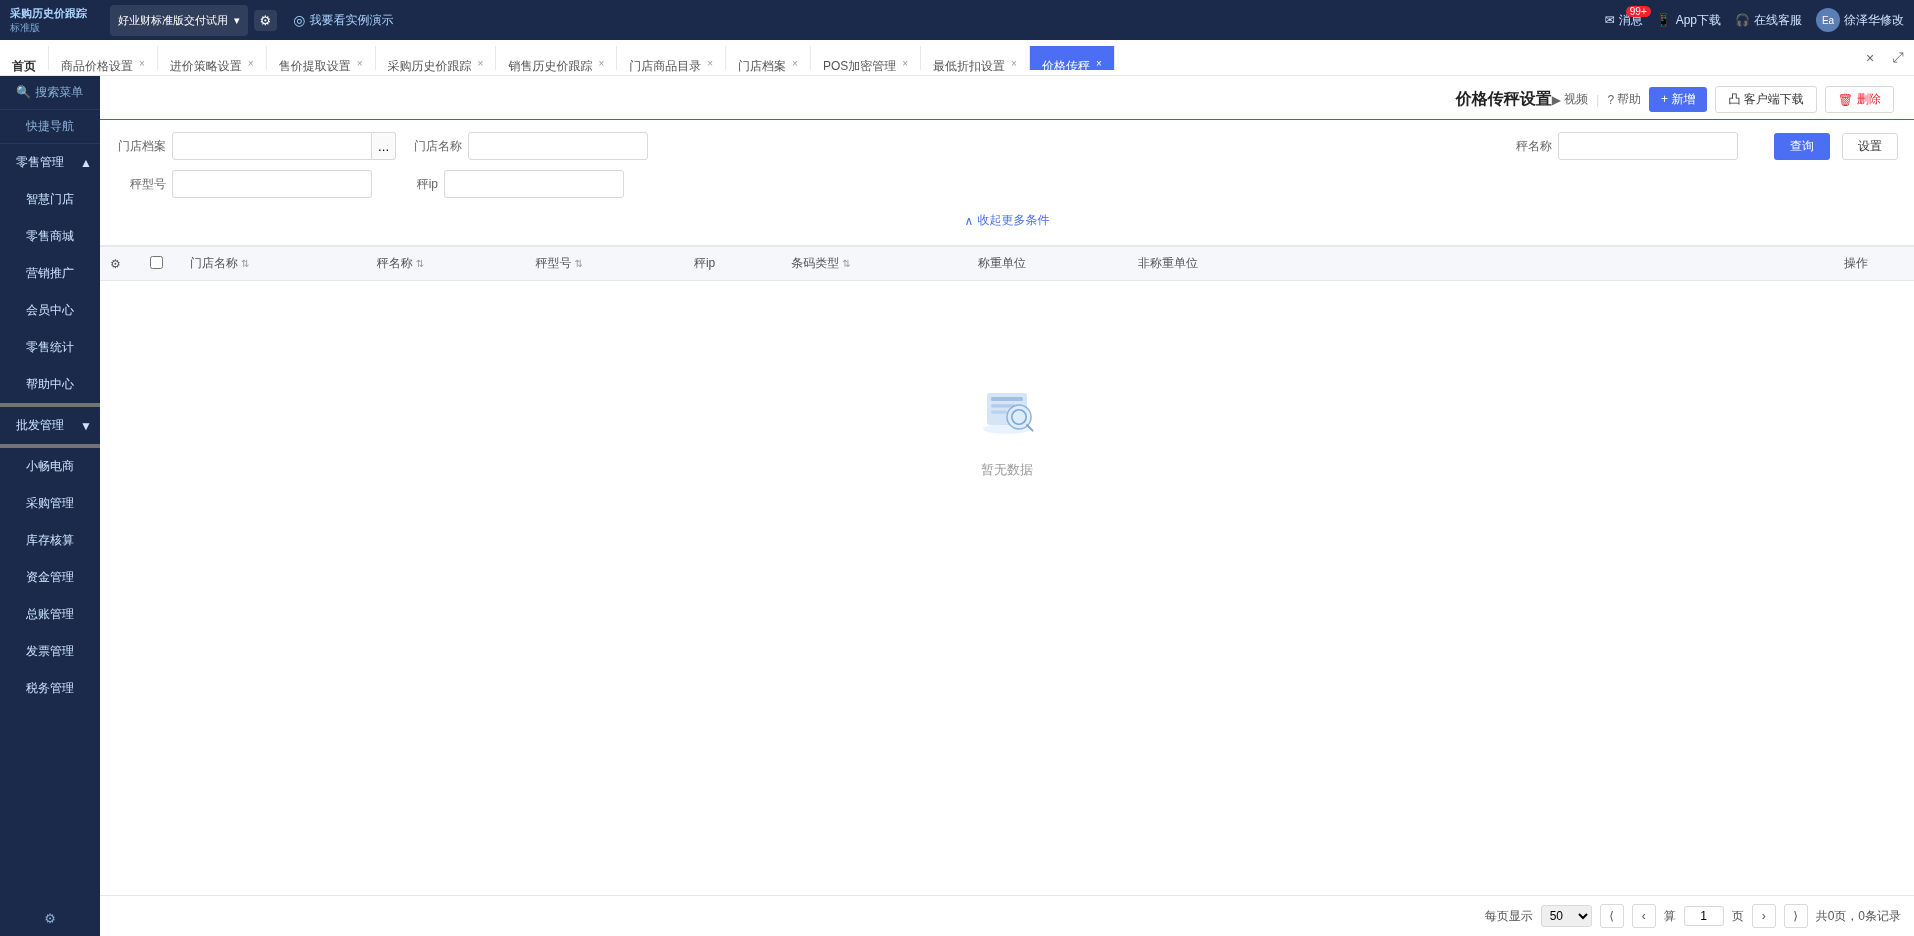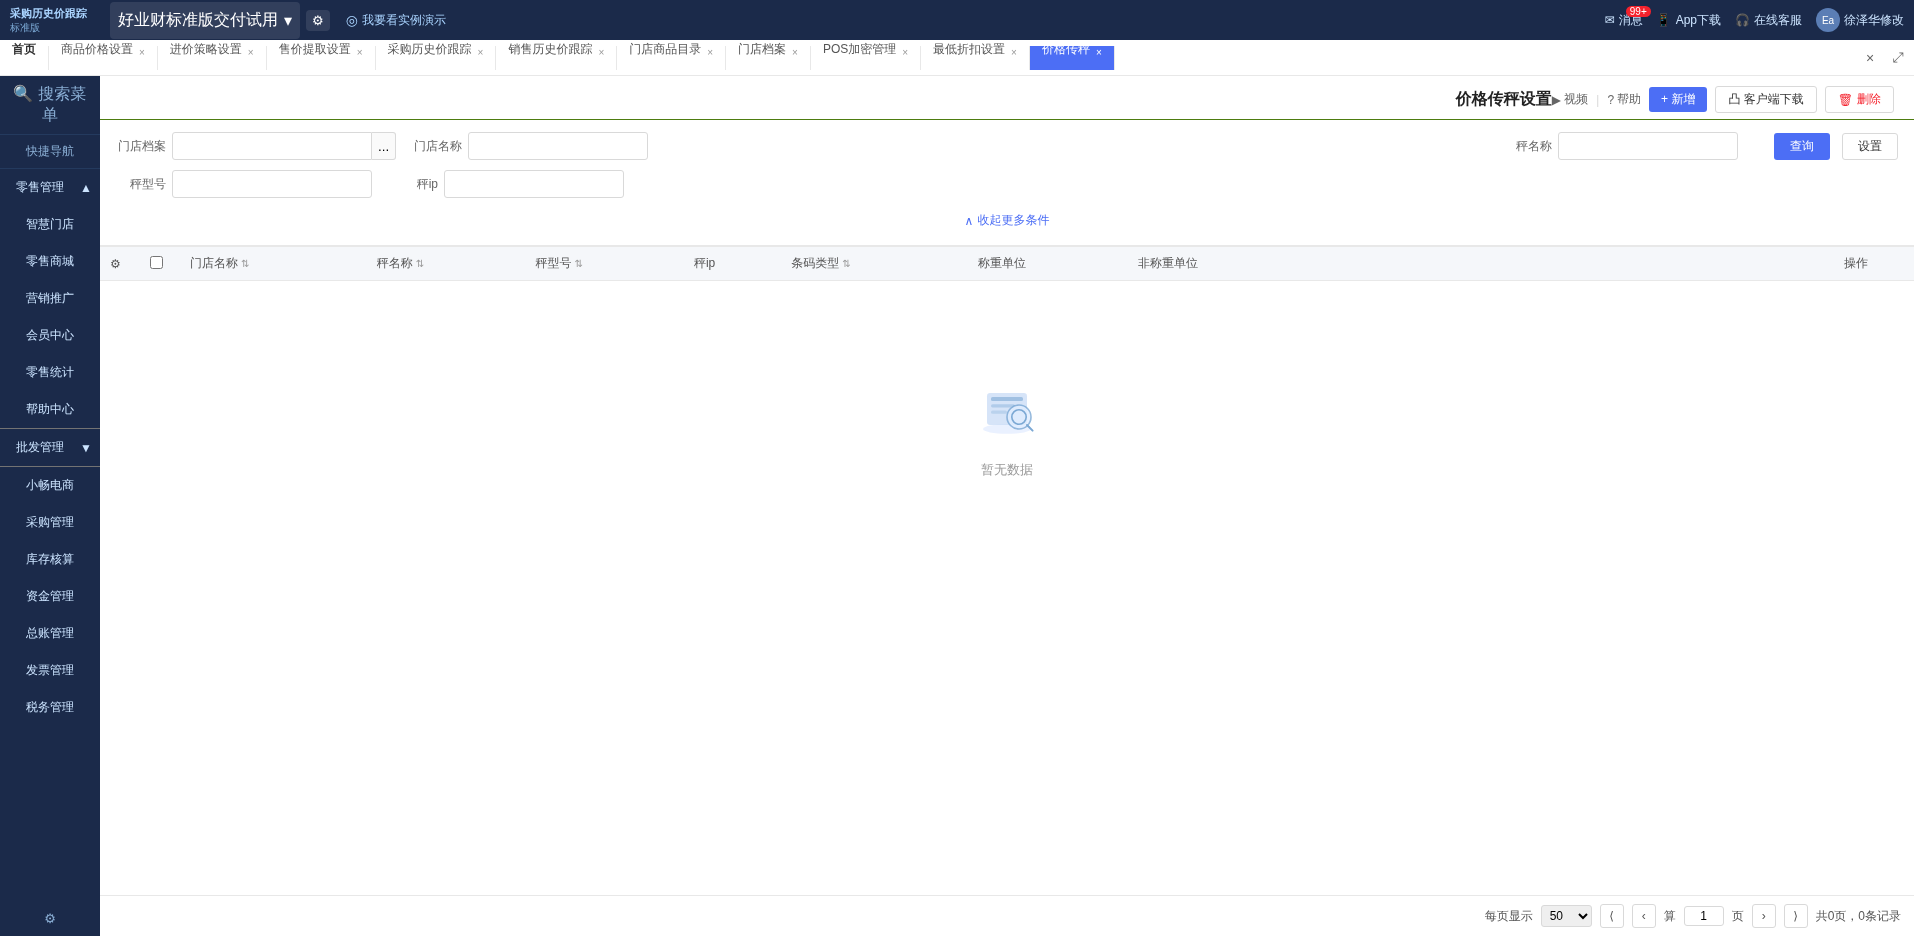--- a/index.html
+++ b/index.html
@@ -3,47 +3,47 @@
   <meta charset="utf-8">
   <style>
     * { box-sizing: border-box; margin: 0; padding: 0; }
     body { font-family: 'Microsoft YaHei', Arial, sans-serif; font-size: 13px; background: #f0f2f5; color: #333; height: 936px; overflow: hidden; }
 
     
     .app-container { display: flex; flex-direction: column; height: 936px; }
     .top-bar { display: flex; align-items: center; background: #1b2a4a; color: #fff; height: 40px; padding: 0 10px; flex-shrink: 0; }
     .top-bar-left { display: flex; align-items: center; gap: 8px; min-width: 100px; }
     .top-bar-center { flex: 1; display: flex; align-items: center; gap: 6px; }
-    .version-selector { display: flex; align-items: center; background: rgba(255,255,255,0.1); border-radius: 4px; padding: 8px 8px; font-size: 16px; color: #fff; cursor: pointer; gap: 6px; }
+    .version-selector { display: flex; align-items: center; background: rgba(255,255,255,0.1); border-radius: 4px; padding: 8px 8px; font-size: 11px; color: #fff; cursor: pointer; gap: 6px; }
     .settings-btn { background: rgba(255,255,255,0.1); border-radius: 4px; padding: 3px 6px; cursor: pointer; }
     .demo-link { display: flex; align-items: center; gap: 4px; font-size: 12px; color: #aad4ff; cursor: pointer; margin-left: 10px; }
     .top-bar-right { display: flex; align-items: center; gap: 14px; }
     .top-right-item { display: flex; align-items: center; gap: 4px; font-size: 12px; color: #cce4ff; cursor: pointer; position: relative; }
     .badge { background: #f5222d; color: #fff; font-size: 10px; border-radius: 8px; padding: 0 4px; position: absolute; top: -6px; right: -8px; }
     .user-avatar-area { display: flex; align-items: center; gap: 4px; font-size: 12px; color: #cce4ff; }
     .avatar-circle { width: 24px; height: 24px; border-radius: 50%; background: #5b7eb5; display: flex; align-items: center; justify-content: center; font-size: 10px; color: #fff; }
 
     
     .tab-bar { display: flex; align-items: center; background: #fff; border-bottom: 1px solid #e8e8e8; height: 36px; padding: 0; flex-shrink: 0; overflow: hidden; }
-    .tab-item { display: flex; align-items: flex-end; padding: 12px 12px; height: 20px; font-size: 12px; color: #555; cursor: pointer; border-right: 1px solid #e8e8e8; white-space: nowrap; gap: 4px; flex-shrink: 0; }
+    .tab-item { display: flex; align-items: flex-start; padding: 12px 12px; height: 20px; font-size: 12px; color: #555; cursor: pointer; border-right: 1px solid #e8e8e8; white-space: nowrap; gap: 4px; flex-shrink: 0; }
     .tab-item.active { background: #4c6ef5; color: #fff; }
     .tab-item.home { font-weight: bold; color: #333; border-right: 1px solid #e8e8e8; }
     .tab-close { font-size: 10px; color: #999; cursor: pointer; margin-left: 2px; }
     .tab-item.active .tab-close { color: #fff; }
     .tab-bar-end { display: flex; align-items: center; margin-left: auto; padding-right: 4px; gap: 4px; }
     .tab-end-btn { width: 24px; height: 24px; display: flex; align-items: center; justify-content: center; cursor: pointer; color: #666; font-size: 14px; }
 
     
     .body-layout { display: flex; flex: 1; overflow: hidden; }
 
     
     .sidebar { width: 100px; background: #1b2a4a; color: #cce4ff; display: flex; flex-direction: column; flex-shrink: 0; overflow-y: auto; }
-    .sidebar-search { padding: 8px; font-size: 16px; text-align: center; color: #8aaed4; cursor: pointer; border-bottom: 1px solid #243a5e; }
+    .sidebar-search { padding: 8px; font-size: 12px; text-align: center; color: #8aaed4; cursor: pointer; border-bottom: 1px solid #243a5e; }
     .sidebar-nav { padding: 4px 0; font-size: 12px; text-align: center; color: #8aaed4; cursor: pointer; padding: 8px; border-bottom: 1px solid #243a5e; }
-    .sidebar-section { border-bottom: 1px solid #737373; }
+    .sidebar-section { border-bottom: 4px solid #737373; }
     .sidebar-item { display: flex; align-items: center; justify-content: center; padding: 10px 4px; cursor: pointer; font-size: 12px; color: #cce4ff; text-align: center; gap: 2px; }
     .sidebar-item.has-arrow { justify-content: space-between; padding-left: 16px; padding-right: 8px; }
     .sidebar-settings { margin-top: auto; padding: 10px; text-align: center; cursor: pointer; color: #8aaed4; }
 
     
     .main-content { flex: 1; background: #f0f2f5; overflow: auto; display: flex; flex-direction: column; }
     .page-header { display: flex; align-items: center; justify-content: flex-end; padding: 10px 20px 6px; background: #fff; border-bottom: 1px solid #4d7c0f; }
     .page-title { font-size: 16px; font-weight: bold; color: #222; }
     .page-actions { display: flex; align-items: center; gap: 8px; }
     .action-link { display: flex; align-items: center; gap: 3px; font-size: 12px; color: #666; cursor: pointer; }

